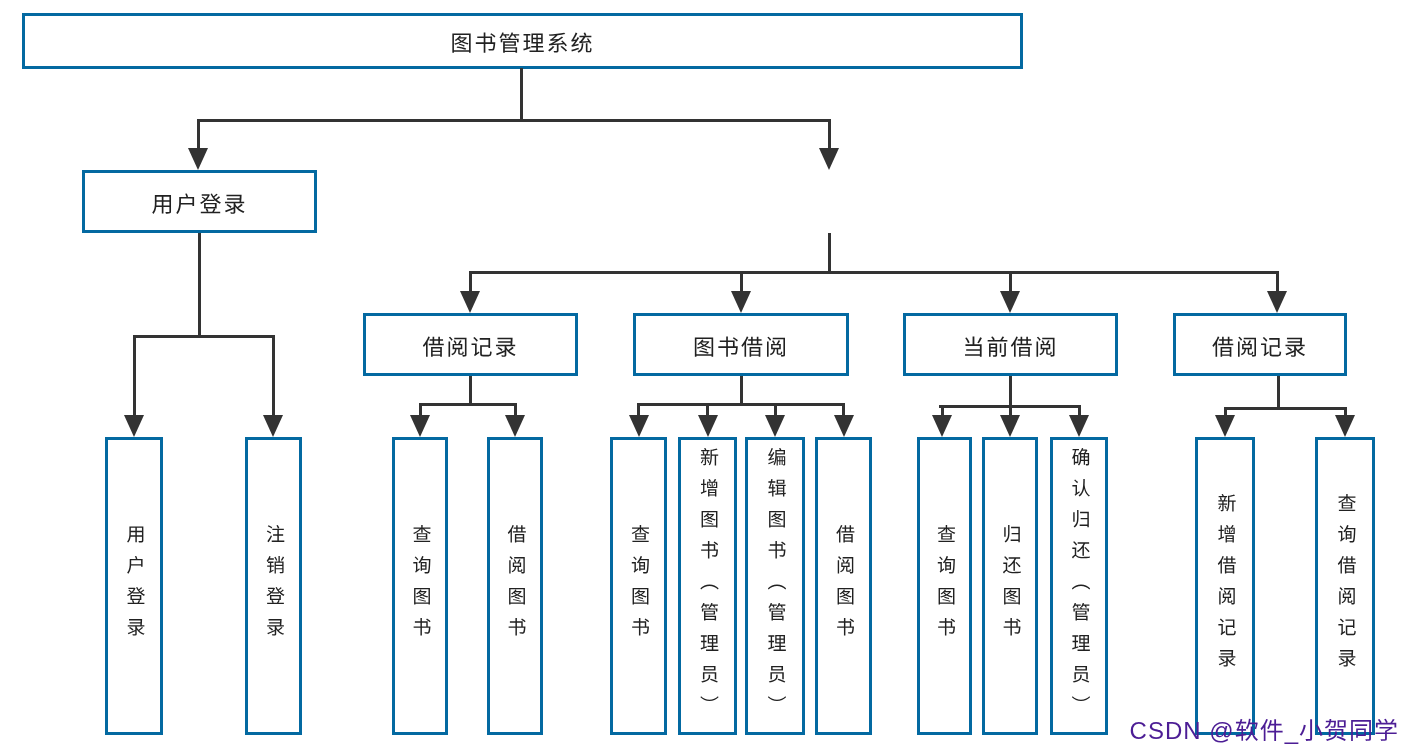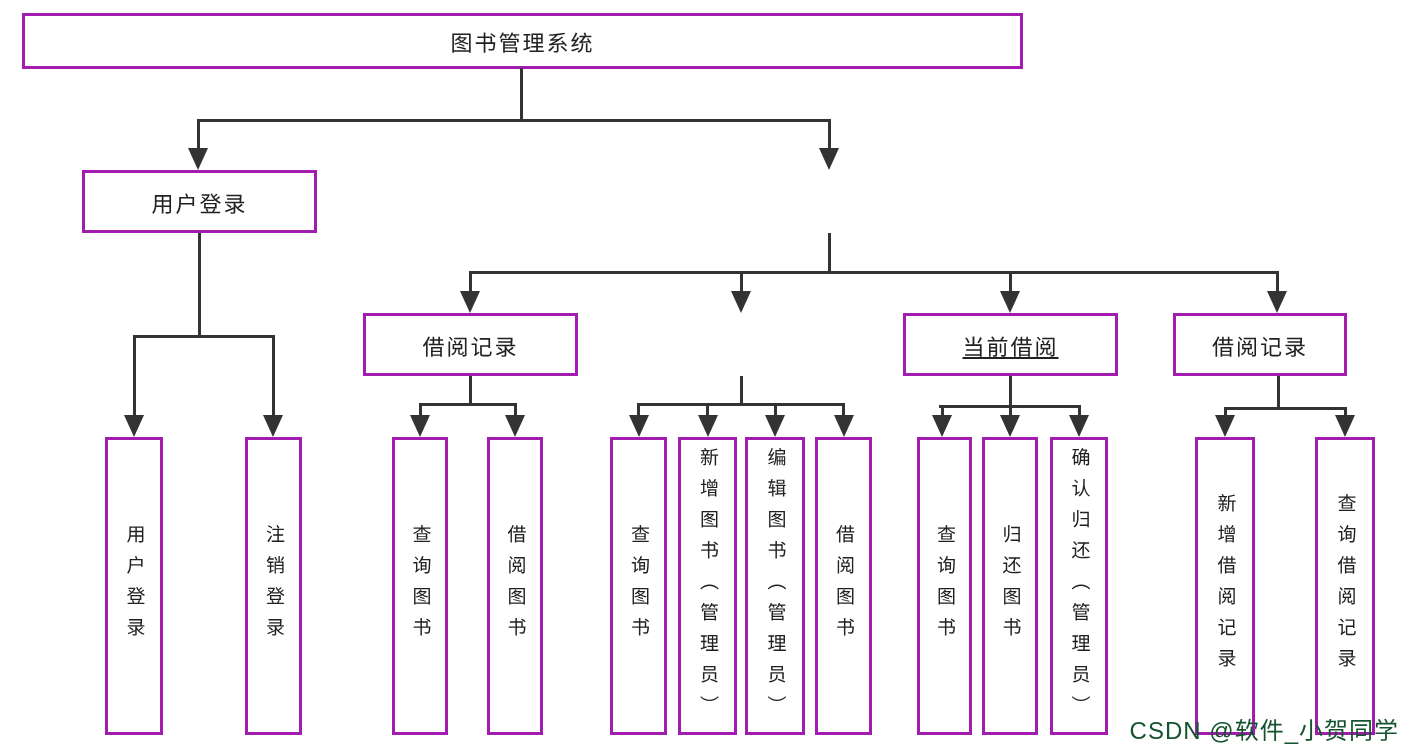--- a/index.html
+++ b/index.html
@@ -1,40 +1,40 @@
 <!DOCTYPE html>
 <html lang="zh-CN"><head>
 <meta charset="utf-8">
 <style>
   html,body{margin:0;padding:0;background:#ffffff;}
   .canvas{
     position:relative;width:1405px;height:747px;background:#ffffff;
     font-family:"Liberation Sans","DejaVu Sans",sans-serif;overflow:hidden;
   }
   .box{
-    position:absolute;box-sizing:border-box;border:3px solid #a21caf;background:#ffffff;
+    position:absolute;box-sizing:border-box;border:3px solid #0369a1;background:#ffffff;
     display:flex;align-items:center;justify-content:center;color:#212121;
   }
   .hbox{font-size:22px;letter-spacing:2px;}
   .leaf span{
     writing-mode:vertical-rl;text-orientation:mixed;
     font-size:19px;letter-spacing:12px;line-height:1;color:#212121;
   }
   .vline,.hline{position:absolute;background:#333333;}
   .vline{width:3px;}
   .hline{height:3px;}
   .arrow{position:absolute;width:21px;}
   .arrow .shaft{position:absolute;left:50%;margin-left:-1.5px;width:3px;top:0;bottom:16px;background:#333333;}
   .arrow .head{
     position:absolute;left:50%;margin-left:-10px;bottom:0;width:0;height:0;
     border-left:10px solid transparent;border-right:10px solid transparent;border-top:22px solid #333333;
   }
   .watermark{
     position:absolute;top:711px;right:6px;font-size:24px;letter-spacing:1px;
-    color:#14532d;z-index:5;white-space:nowrap;
+    color:#4c1d95;z-index:5;white-space:nowrap;
   }
 </style>
 </head>
 <body>
 
 <div class="canvas">
 
   <div class="box hbox" style="left:22px;top:13px;width:1001px;height:56px;">
     <span>图书管理系统</span>
   </div>
@@ -80,21 +80,24 @@
       <div class="head"></div>
     </div>
   <div class="arrow" style="left:1266.5px;top:273px;height:40px;">
       <div class="shaft"></div>
       <div class="head"></div>
     </div>
 
   <div class="box hbox" style="left:363px;top:313px;width:215px;height:63px;">
     <span>借阅记录</span>
   </div>
-  <div class="box hbox" style="left:903px;top:313px;width:215px;height:63px;text-decoration:underline;">
+  <div class="box hbox" style="left:633px;top:313px;width:216px;height:63px;">
+    <span>图书借阅</span>
+  </div>
+  <div class="box hbox" style="left:903px;top:313px;width:215px;height:63px;">
     <span>当前借阅</span>
   </div>
   <div class="box hbox" style="left:1173px;top:313px;width:174px;height:63px;">
     <span>借阅记录</span>
   </div>
 
   <div class="vline" style="left:469px;top:376px;height:30px;"></div>
   <div class="hline" style="left:418.5px;top:403px;width:98px;"></div>
   <div class="arrow" style="left:409.5px;top:405px;height:32px;">
       <div class="shaft"></div>

